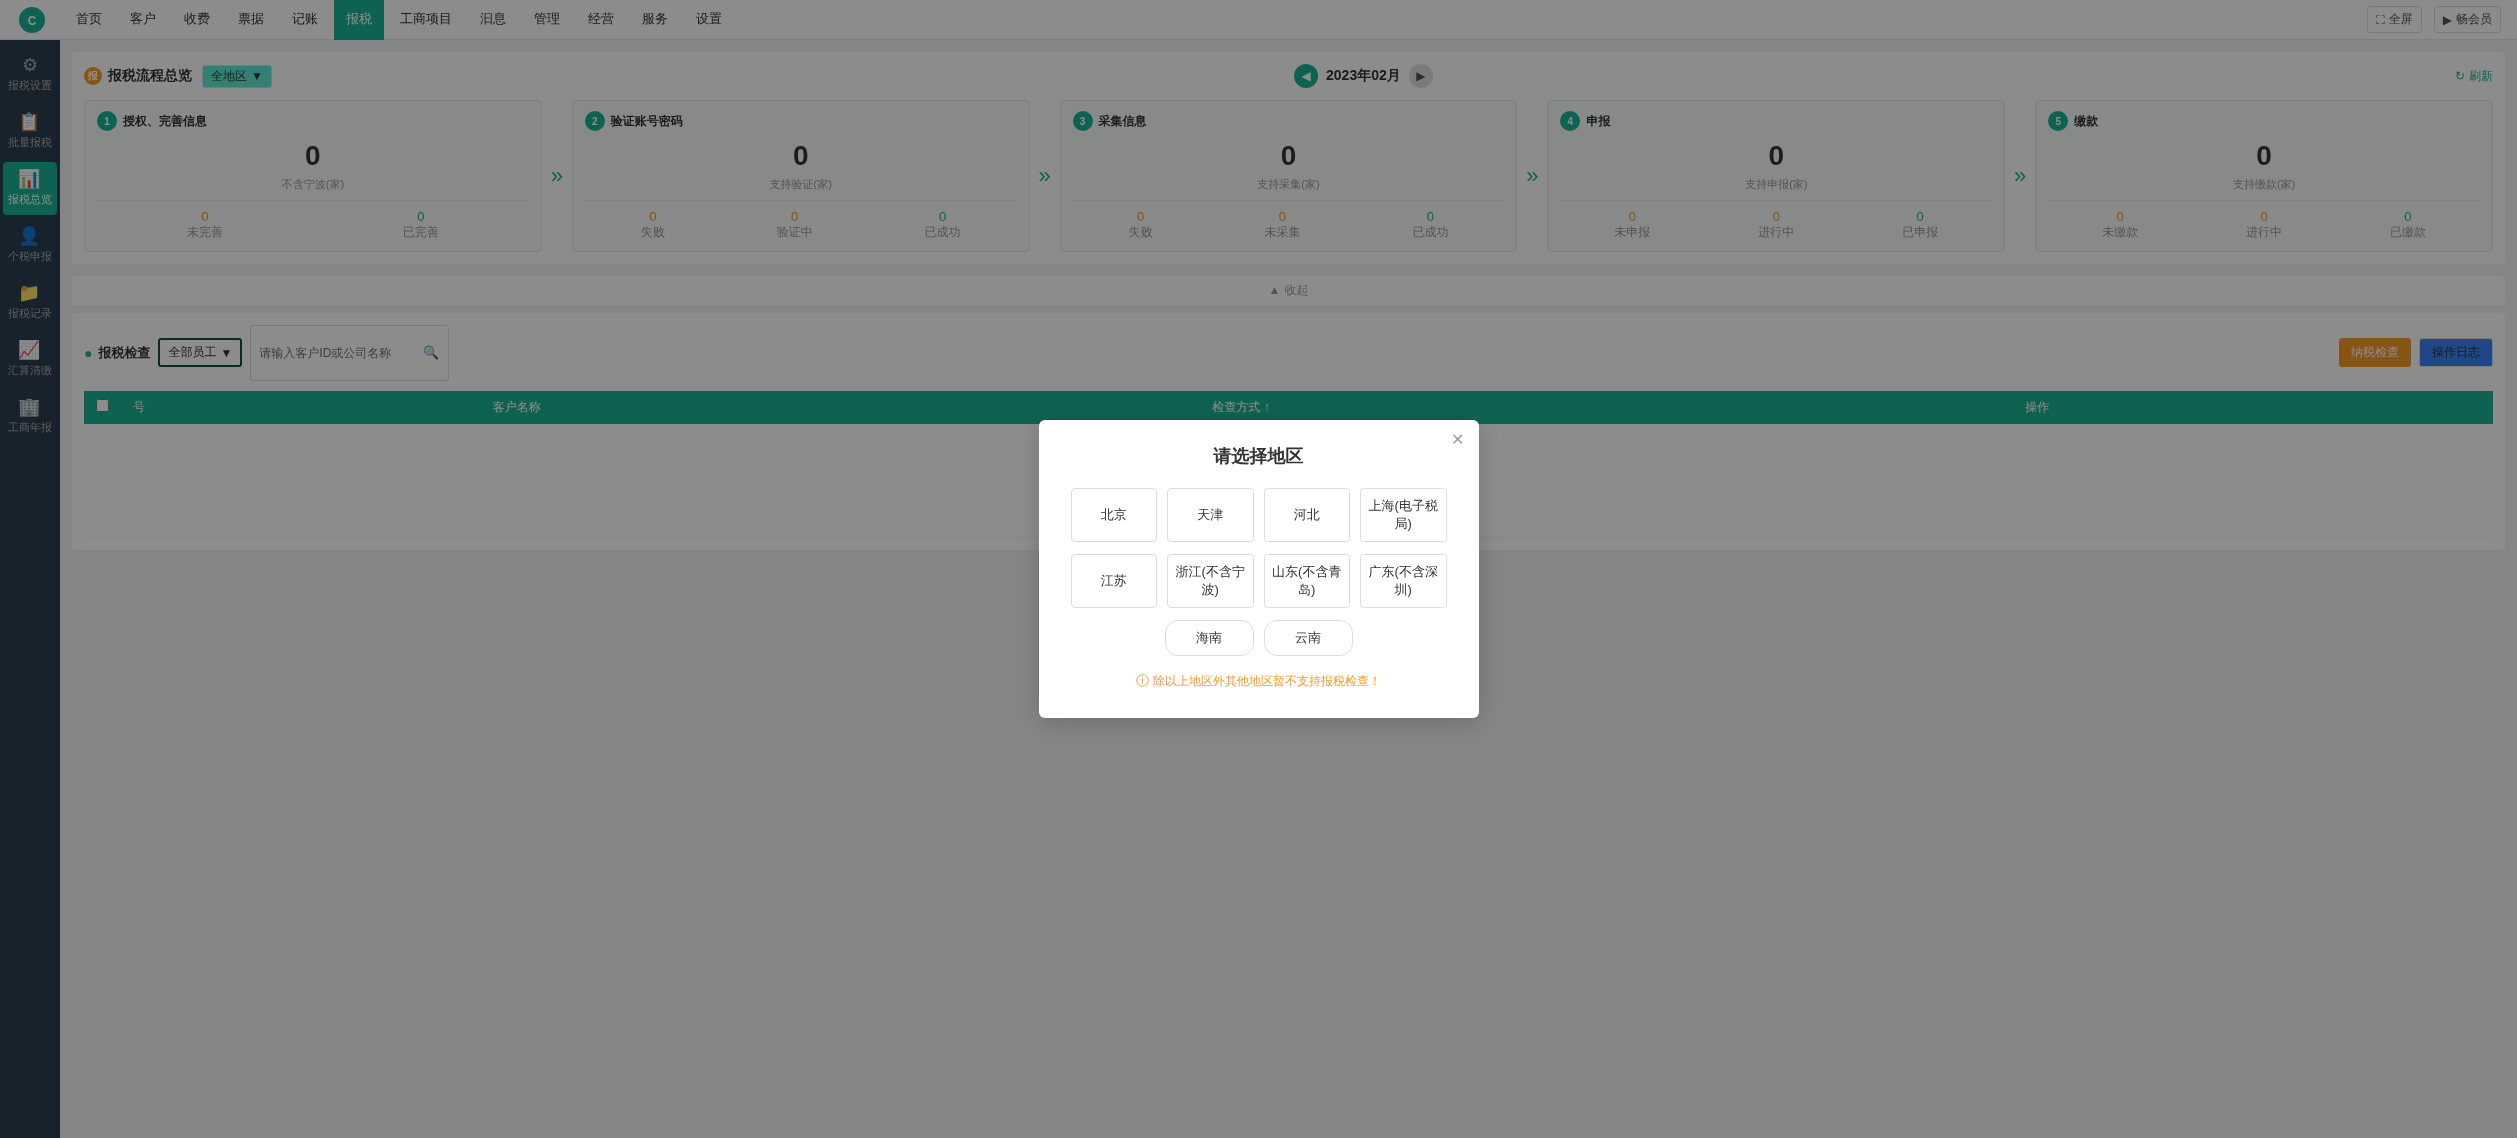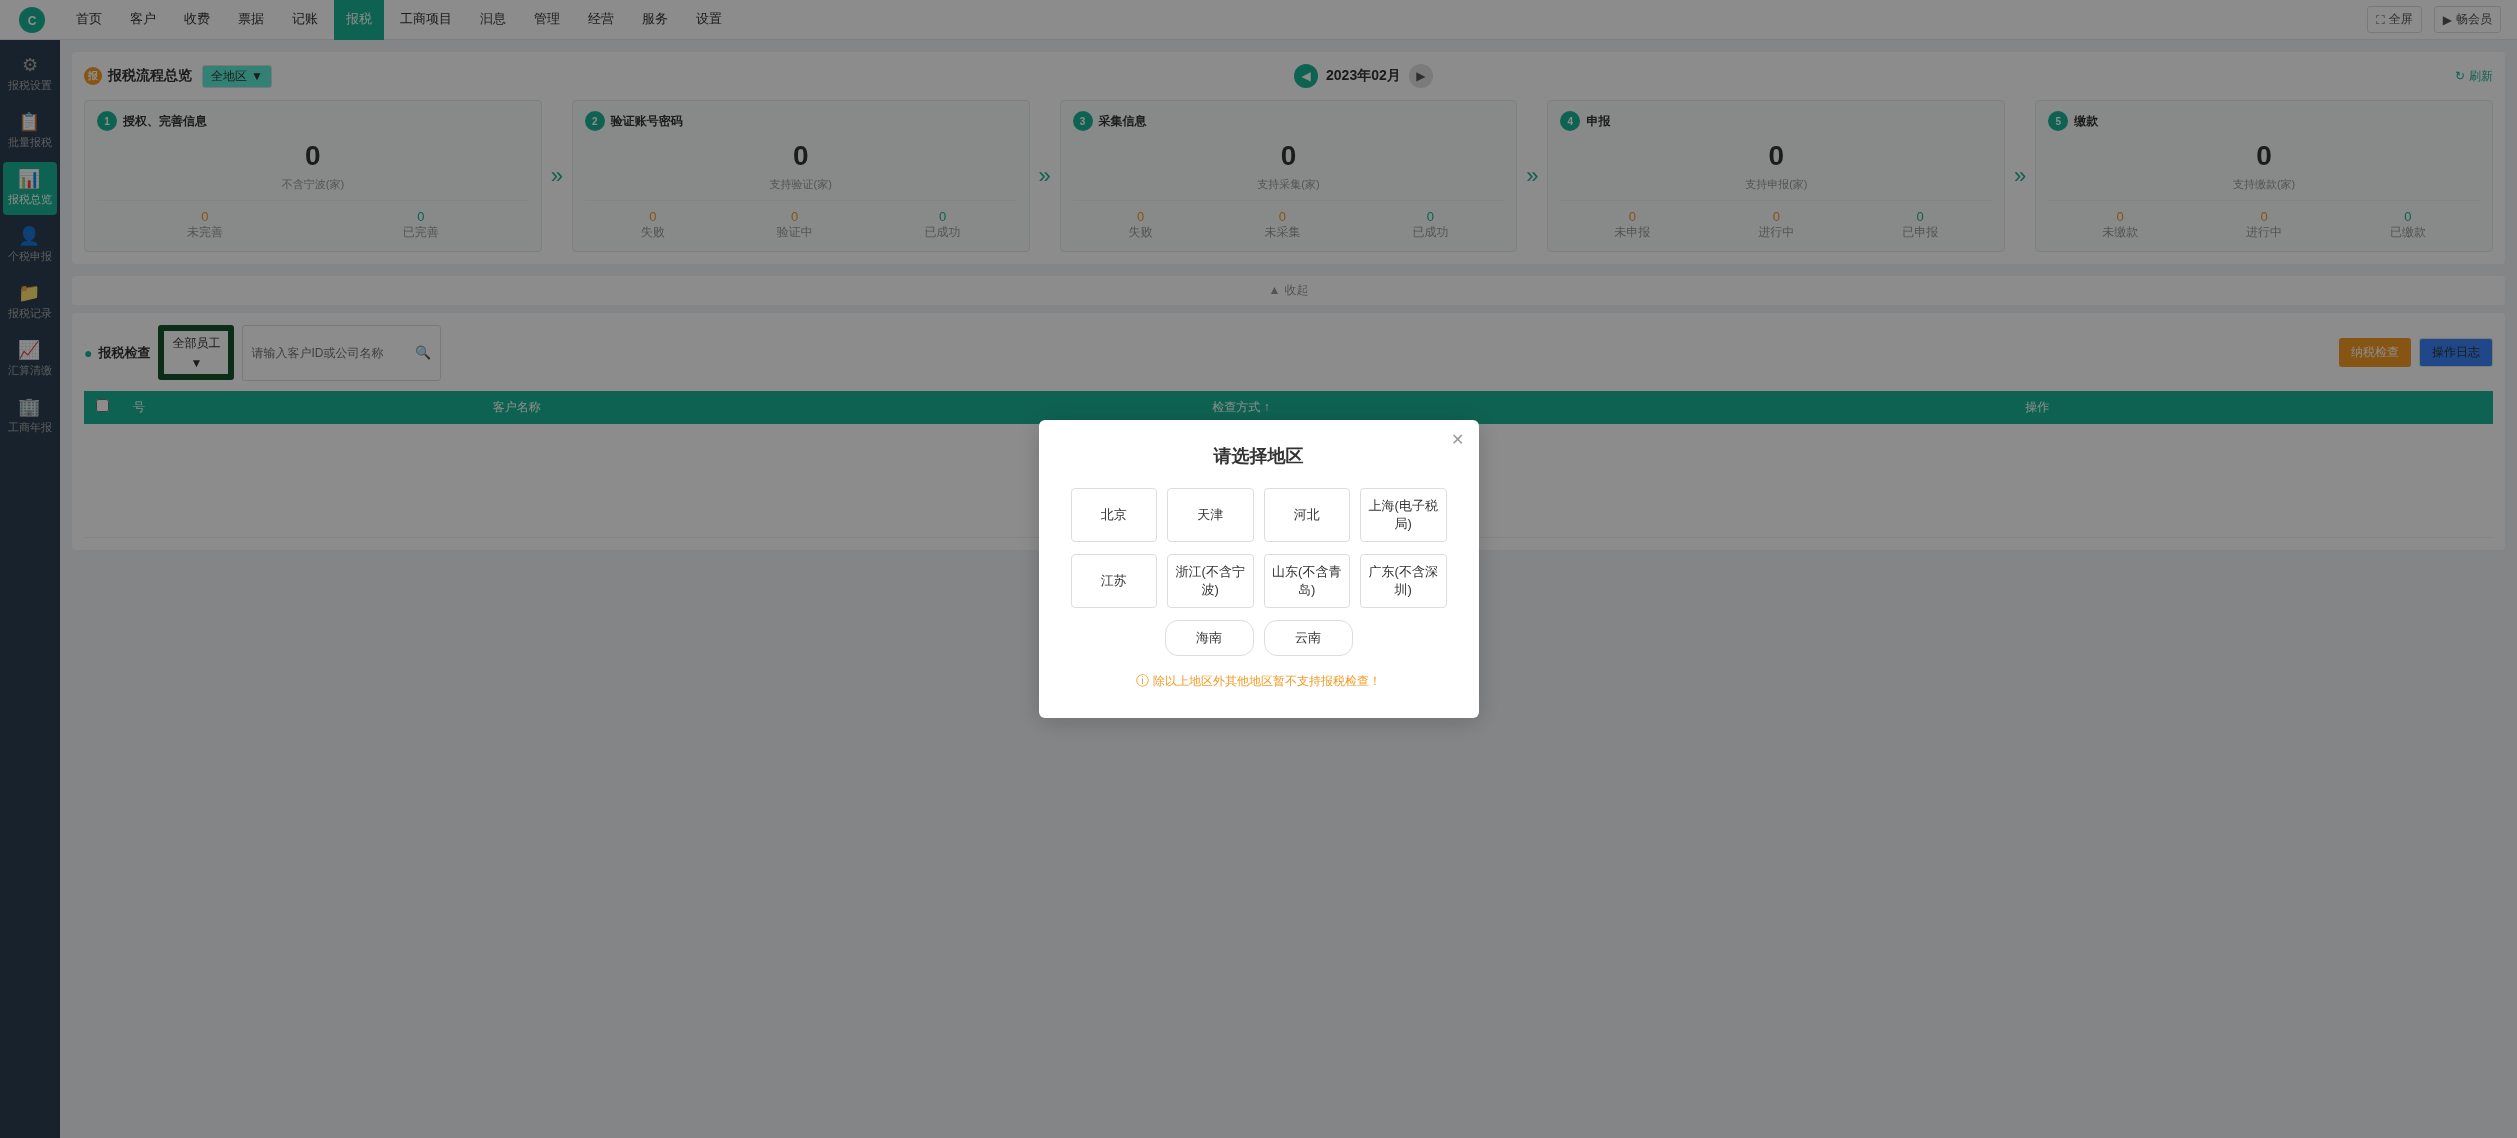--- a/index.html
+++ b/index.html
@@ -201,23 +201,23 @@
       display: flex; align-items: center; gap: 8px; margin-bottom: 10px;
     }
     .check-title {
       display: flex; align-items: center; gap: 6px; font-weight: bold;
     }
     .check-icon { color: #1ab394; font-size: 14px; }
     .filter-group {
       display: flex; gap: 8px; align-items: center; flex: 1;
     }
     .select-box {
-      padding: 4px 8px; border: 6px solid #14532d; border-radius: 3px;
+      padding: 4px 8px; border: 2px solid #14532d; border-radius: 3px;
       background: #fff; font-size: 12px; color: #333; cursor: pointer;
-      display: flex; align-items: center; gap: 4px; flex-direction: column;
+      display: flex; align-items: center; gap: 4px;
     }
     .search-box {
       display: flex; align-items: center; border: 1px solid #ddd;
       border-radius: 3px; overflow: hidden; background: #fff;
       padding: 16px 8px; gap: 4px;
     }
     .search-input {
       border: none; outline: none; font-size: 12px; color: #999;
       width: 160px; padding: 4px 0;
     }

